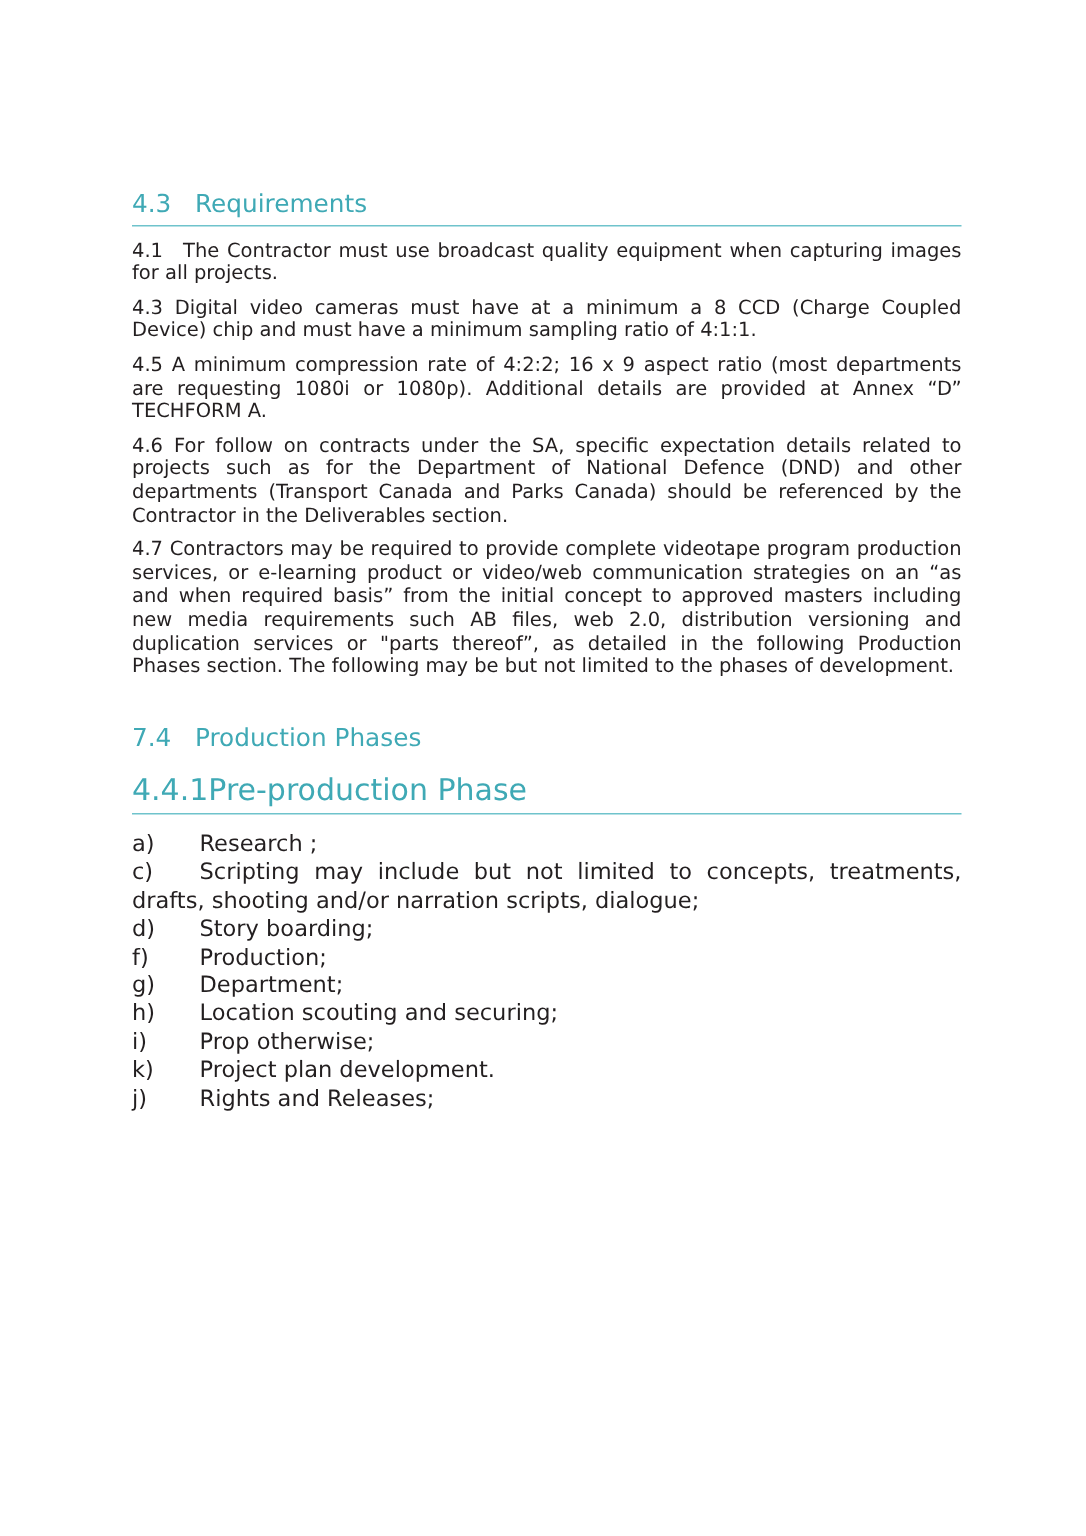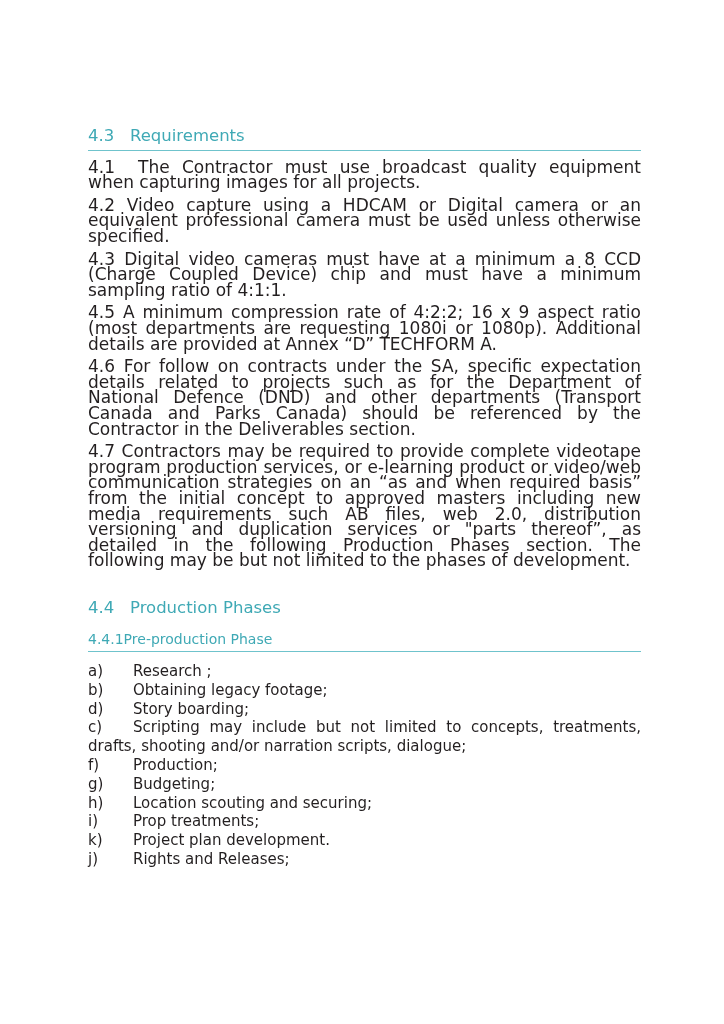--- a/index.html
+++ b/index.html
@@ -40,32 +40,32 @@
     margin: 0;
     white-space: pre;
   }
   .h-sec-rule {
     border-bottom: 1.6px solid #6fc3cc;
     padding-bottom: 3px;
     margin-bottom: 0;
   }
   .h-sub {
     color: #3fa9b5;
-    font-size: 14px;
+    font-size: 20px;
     font-weight: normal;
     line-height: 1.25;
     margin: 0;
     white-space: pre;
   }
 
   .gap-after-rule { height: 9px; }
 
   
   p.body {
-    font-size: 17px;
+    font-size: 13px;
     line-height: 15.6px;
     text-align: justify;
     text-justify: inter-word;
     margin: 0 0 7px 0;
     white-space: pre-wrap;
     hyphens: none;
   }
   p.body:last-child { margin-bottom: 0; }
 
   
@@ -100,45 +100,43 @@
 <body>
 
 <div class="page">
 
   <div class="content">
 
     <h2 class="h-sec h-sec-rule">4.3   Requirements</h2>
     <div class="gap-after-rule"></div>
 
     <p class="body">4.1	The Contractor must use broadcast quality equipment when capturing images for all projects.</p>
-    <p class="body">4.2 Video capture using a HDCAM or Digital camera or an equivalent professional camera must be used unless otherwise specified.</p>
     <p class="body">4.3 Digital video cameras must have at a minimum a 8 CCD (Charge Coupled Device) chip and must have a minimum sampling ratio of 4:1:1.</p>
     <p class="body">4.5 A minimum compression rate of 4:2:2; 16 x 9 aspect ratio (most departments are requesting 1080i or 1080p). Additional details are provided at Annex “D” TECHFORM A.</p>
     <p class="body">4.6 For follow on contracts under the SA, specific expectation details related to projects such as for the Department of National Defence (DND) and other departments (Transport Canada and Parks Canada) should be referenced by the Contractor in the Deliverables section.</p>
     <p class="body">4.7 Contractors may be required to provide complete videotape program production services, or e-learning product or video/web communication strategies on an “as and when required basis” from the initial concept to approved masters including new media requirements such AB files, web 2.0, distribution versioning and duplication services or "parts thereof”, as detailed in the following Production Phases section. The following may be but not limited to the phases of development.</p>
 
     <div class="sp-22"></div>
 
-    <h2 class="h-sec">4.4   Production Phases</h2>
+    <h2 class="h-sec">7.4   Production Phases</h2>
 
     <div class="sp-12"></div>
 
     <h3 class="h-sub h-sec-rule">4.4.1Pre-production Phase</h3>
 
     <div class="sp-10"></div>
 
     <div class="list">
       <p class="li"><span class="lbl">a)</span><span>Research ;</span></p>
-      <p class="li"><span class="lbl">b)</span><span>Obtaining legacy footage;</span></p>
+      <p class="li"><span class="lbl">c)</span><span>Scripting may include but not limited to concepts, treatments, drafts, shooting and/or narration scripts, dialogue;</span></p>
       <p class="li"><span class="lbl">d)</span><span>Story boarding;</span></p>
-      <p class="li"><span class="lbl">c)</span><span>Scripting may include but not limited to concepts, treatments, drafts, shooting and/or narration scripts, dialogue;</span></p>
       <p class="li"><span class="lbl">f)</span><span>Production;</span></p>
-      <p class="li"><span class="lbl">g)</span><span>Budgeting;</span></p>
+      <p class="li"><span class="lbl">g)</span><span>Department;</span></p>
       <p class="li"><span class="lbl">h)</span><span>Location scouting and securing;</span></p>
-      <p class="li"><span class="lbl">i)</span><span>Prop treatments;</span></p>
+      <p class="li"><span class="lbl">i)</span><span>Prop otherwise;</span></p>
       <p class="li"><span class="lbl">k)</span><span>Project plan development.</span></p>
       <p class="li"><span class="lbl">j)</span><span>Rights and Releases;</span></p>
     </div>
 
   </div>
 
   <div class="footer">
 
     
 

